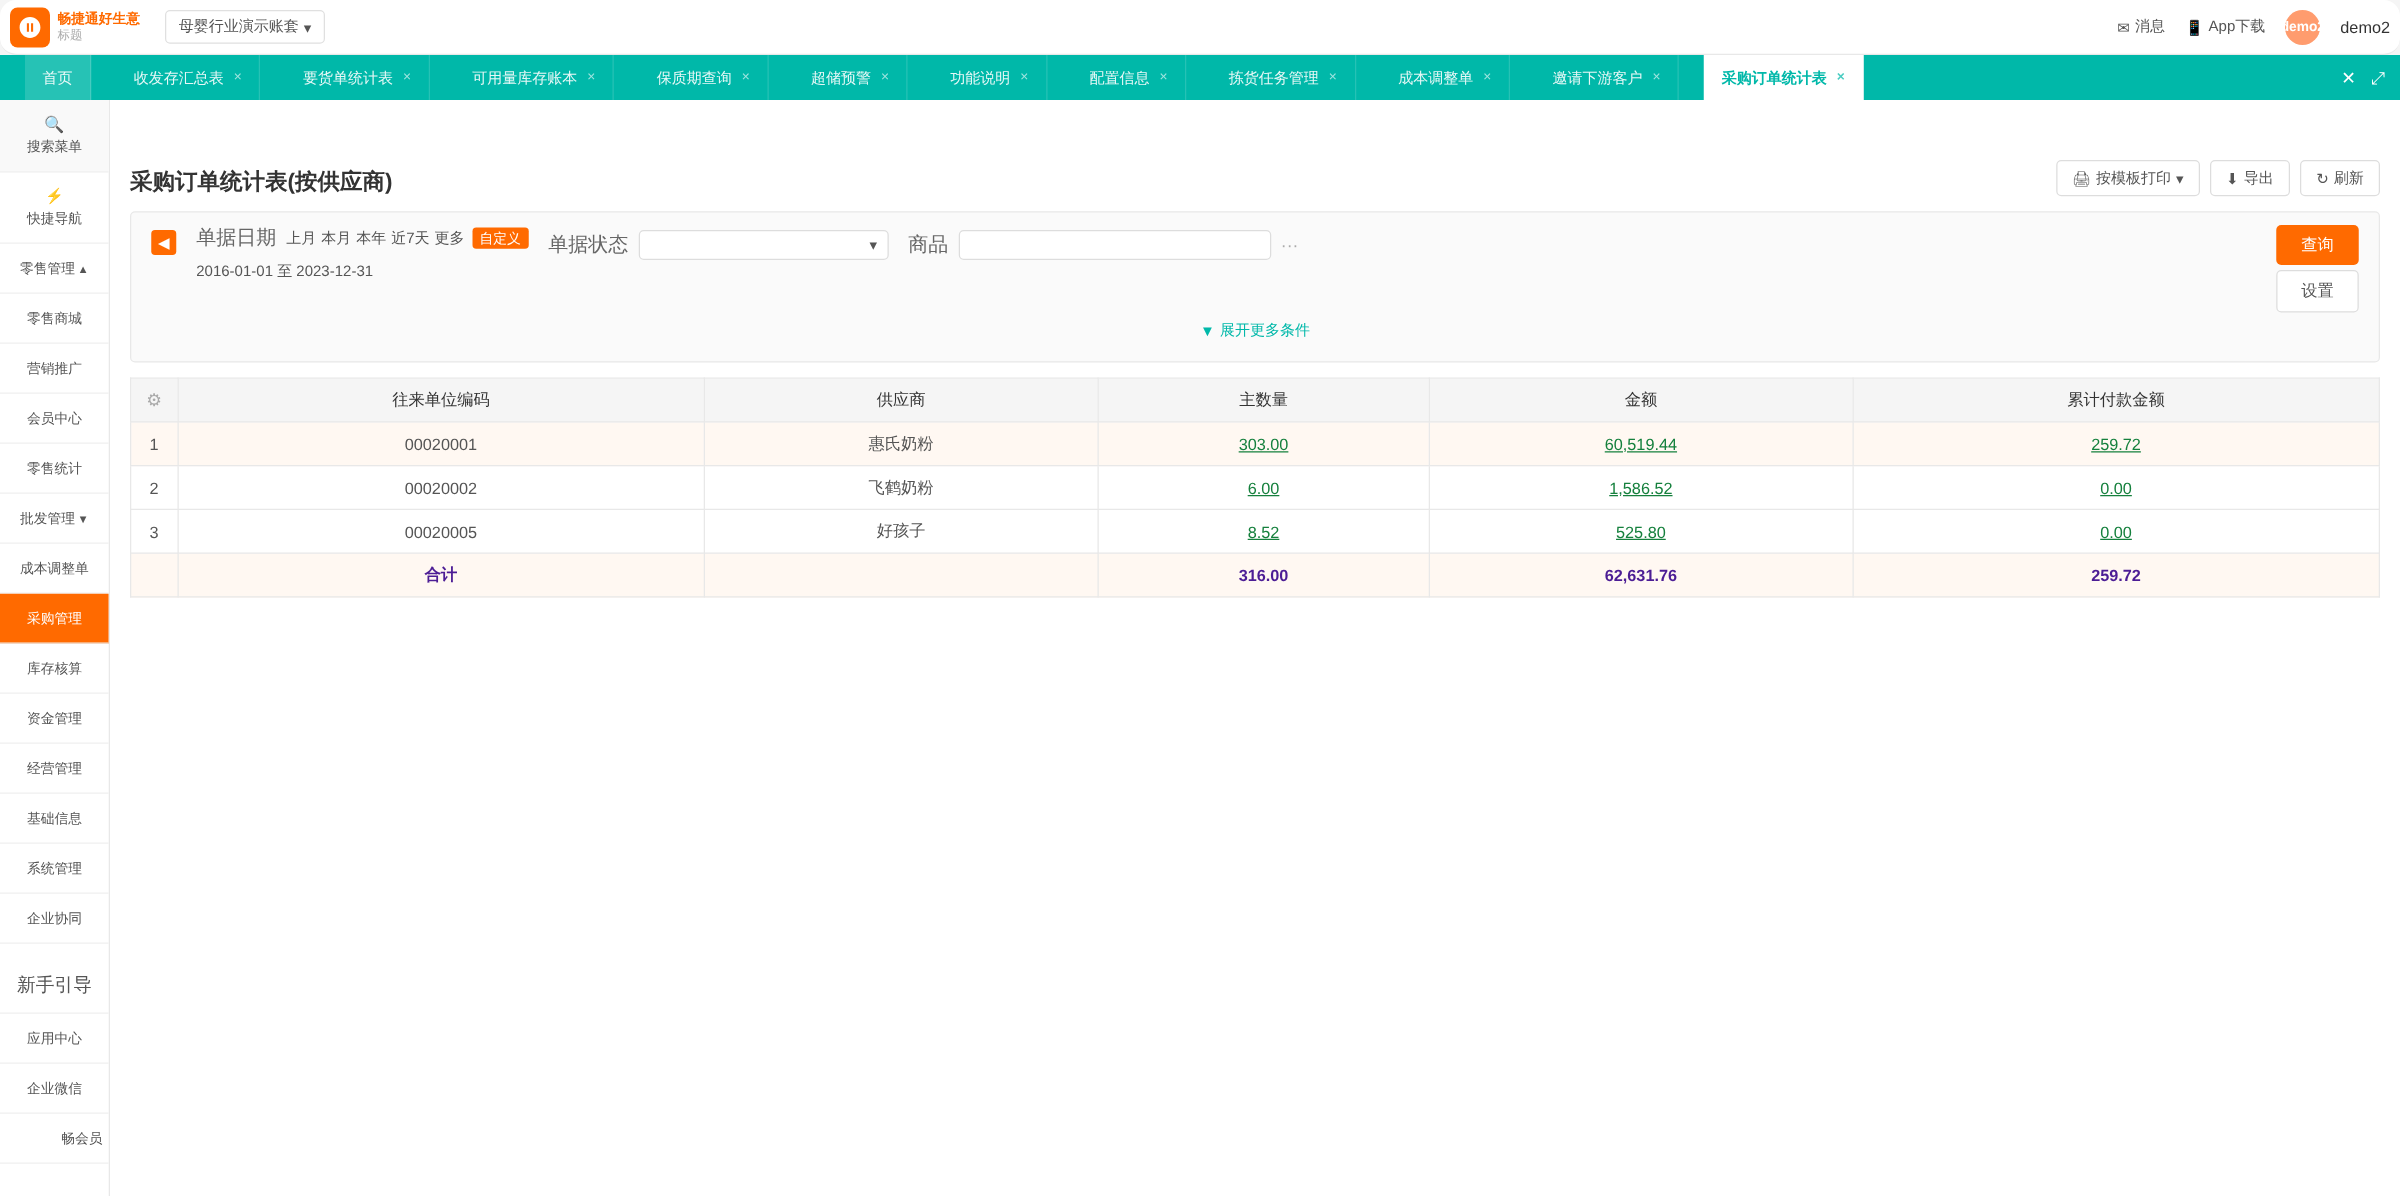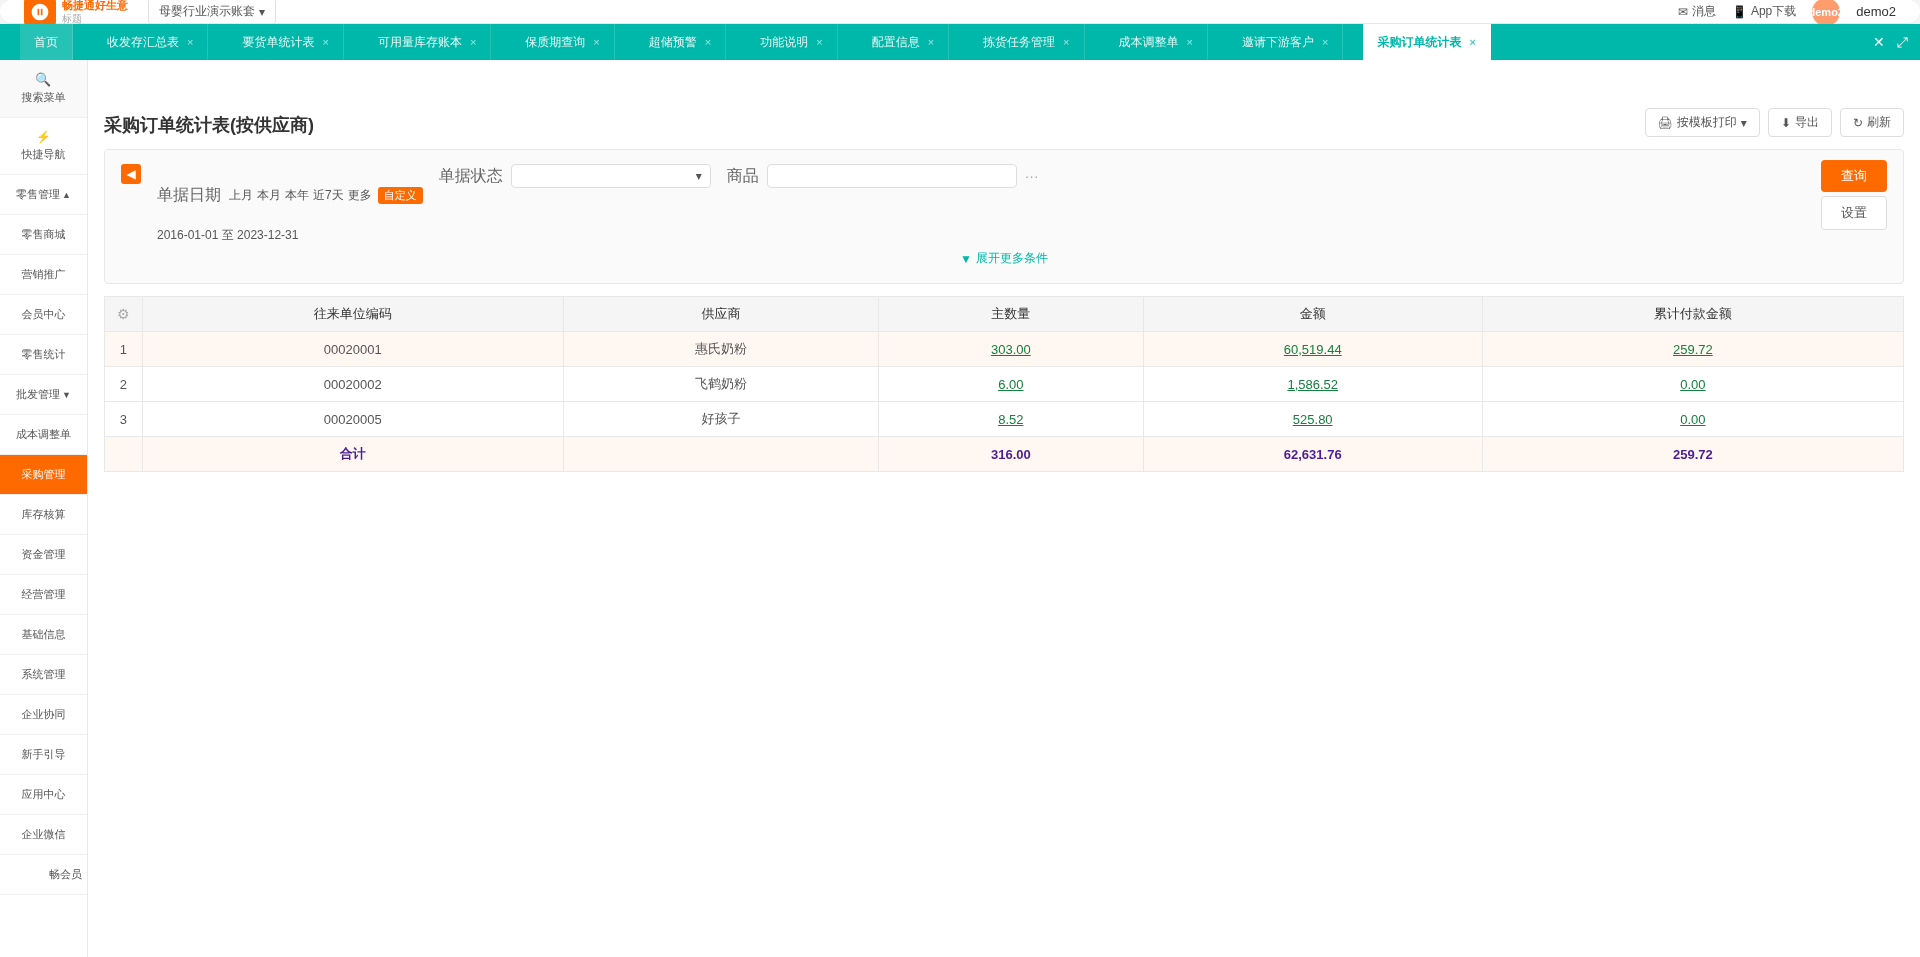--- a/index.html
+++ b/index.html
@@ -1,25 +1,25 @@
 <!DOCTYPE html>
 <html><head>
   <meta charset="utf-8">
   <style>
     * { box-sizing: border-box; margin: 0; padding: 0; font-family: 'Microsoft YaHei', Arial, sans-serif; }
     body { width: 1920px; height: 957px; overflow: hidden; background: #f5f5f5; display: flex; flex-direction: column; }
 
     
     .top-bar {
-      height: 24px;
+      height: 44px;
       background: #fff;
       display: flex;
       align-items: center;
       justify-content: space-between;
-      padding: 0 24px;
+      padding: 0 8px;
       border-bottom: 1px solid #e8e8e8;
       flex-shrink: 0;
       border-radius: 13px;
     }
     .top-bar-left { display: flex; align-items: center; gap: 8px; }
     .logo-area { display: flex; align-items: center; gap: 6px; }
     .logo-icon { width: 32px; height: 32px; background: #ff6a00; border-radius: 6px; display: flex; align-items: center; justify-content: center; }
     .logo-icon svg { width: 20px; height: 20px; }
     .dropdown-selector { display: flex; align-items: center; gap: 4px; padding: 4px 10px; border: 1px solid #e0e0e0; border-radius: 4px; font-size: 12px; color: #555; cursor: pointer; margin-left: 12px; }
     .top-bar-right { display: flex; align-items: center; gap: 16px; }
@@ -226,21 +226,21 @@
     <div class="sidebar-item">
       <span style="font-size:11px;">基础信息</span>
     </div>
     <div class="sidebar-item">
       <span style="font-size:11px;">系统管理</span>
     </div>
     <div class="sidebar-item">
       <span style="font-size:11px;">企业协同</span>
     </div>
     <div class="sidebar-item">
-      <span style="font-size:11px;">新手引导</span>
+      <span style="font-size:15px;margin-top:12px;">新手引导</span>
     </div>
     <div class="sidebar-item">
       <span style="font-size:11px;">应用中心</span>
     </div>
     <div class="sidebar-item">
       <span style="font-size:11px;">企业微信</span>
     </div>
     <div class="sidebar-item">
       <span style="font-size:11px;margin-left:44px;">畅会员</span>
     </div>
@@ -268,21 +268,21 @@
         </div>
       </div>
 
       <div class="filter-bar">
         <div style="display:flex;align-items:flex-start;gap:16px;flex-wrap:nowrap;">
 
           <div style="margin-top:4px;">
             <span style="display:inline-block;width:20px;height:20px;background:#ff6a00;border-radius:3px;color:#fff;text-align:center;line-height:20px;font-size:12px;cursor:pointer;">◀</span>
           </div>
 
-          <div style="display:flex;flex-direction:column;gap:17px;margin-top:25px;">
+          <div style="display:flex;flex-direction:column;gap:4px;">
             <div style="display:flex;align-items:center;gap:8px;">
               <span class="filter-label">单据日期</span>
               <div class="date-shortcuts">
                 <span class="date-shortcut">上月</span>
                 <span class="date-shortcut">本月</span>
                 <span class="date-shortcut">本年</span>
                 <span class="date-shortcut">近7天</span>
                 <span class="date-shortcut">更多</span>
                 <span class="custom-tag">自定义</span>
               </div>

